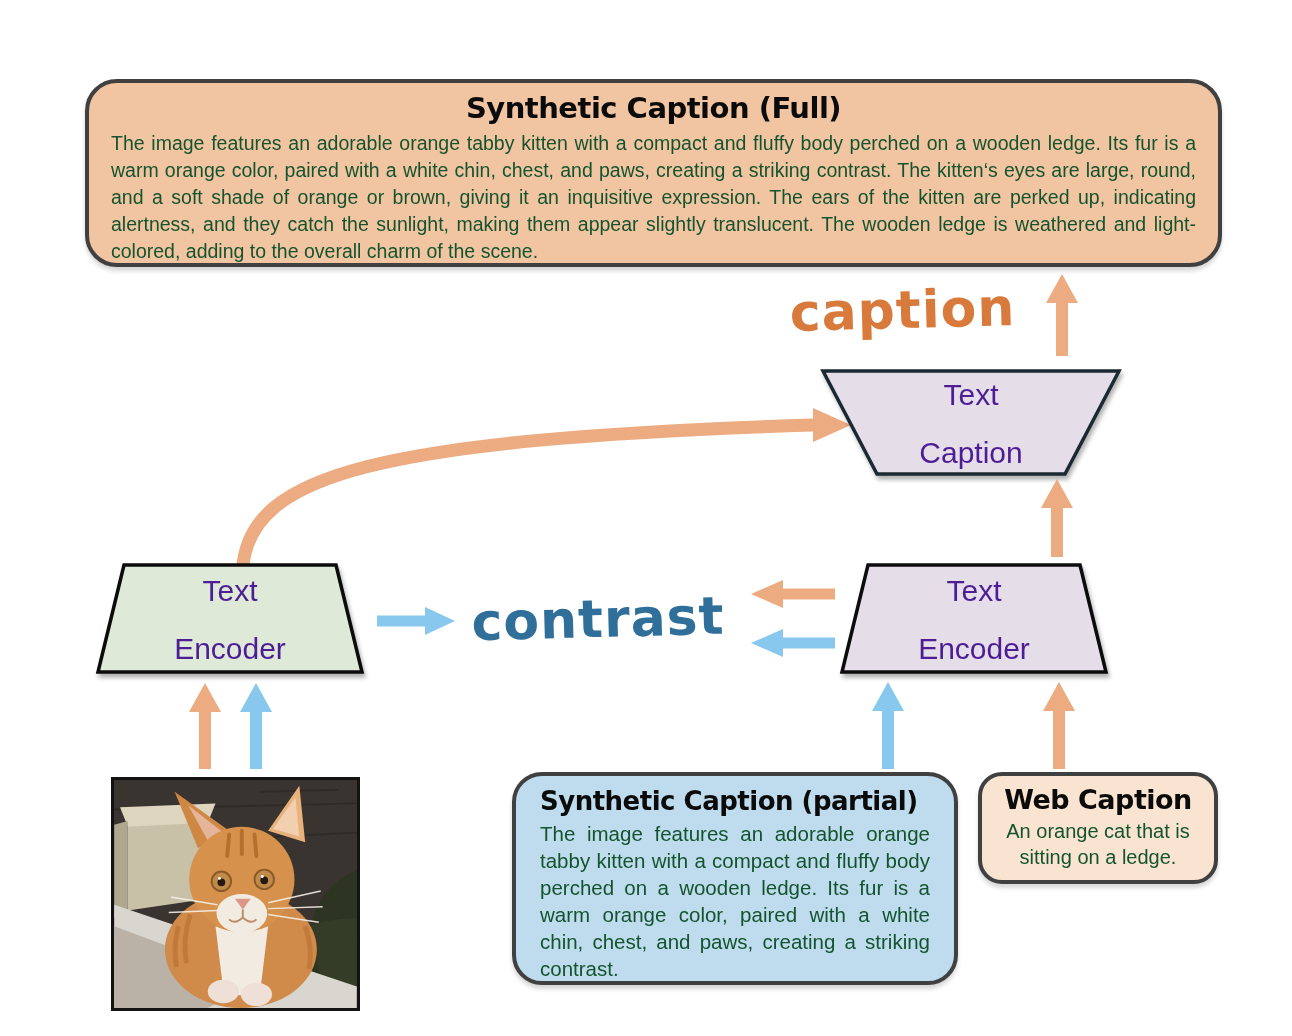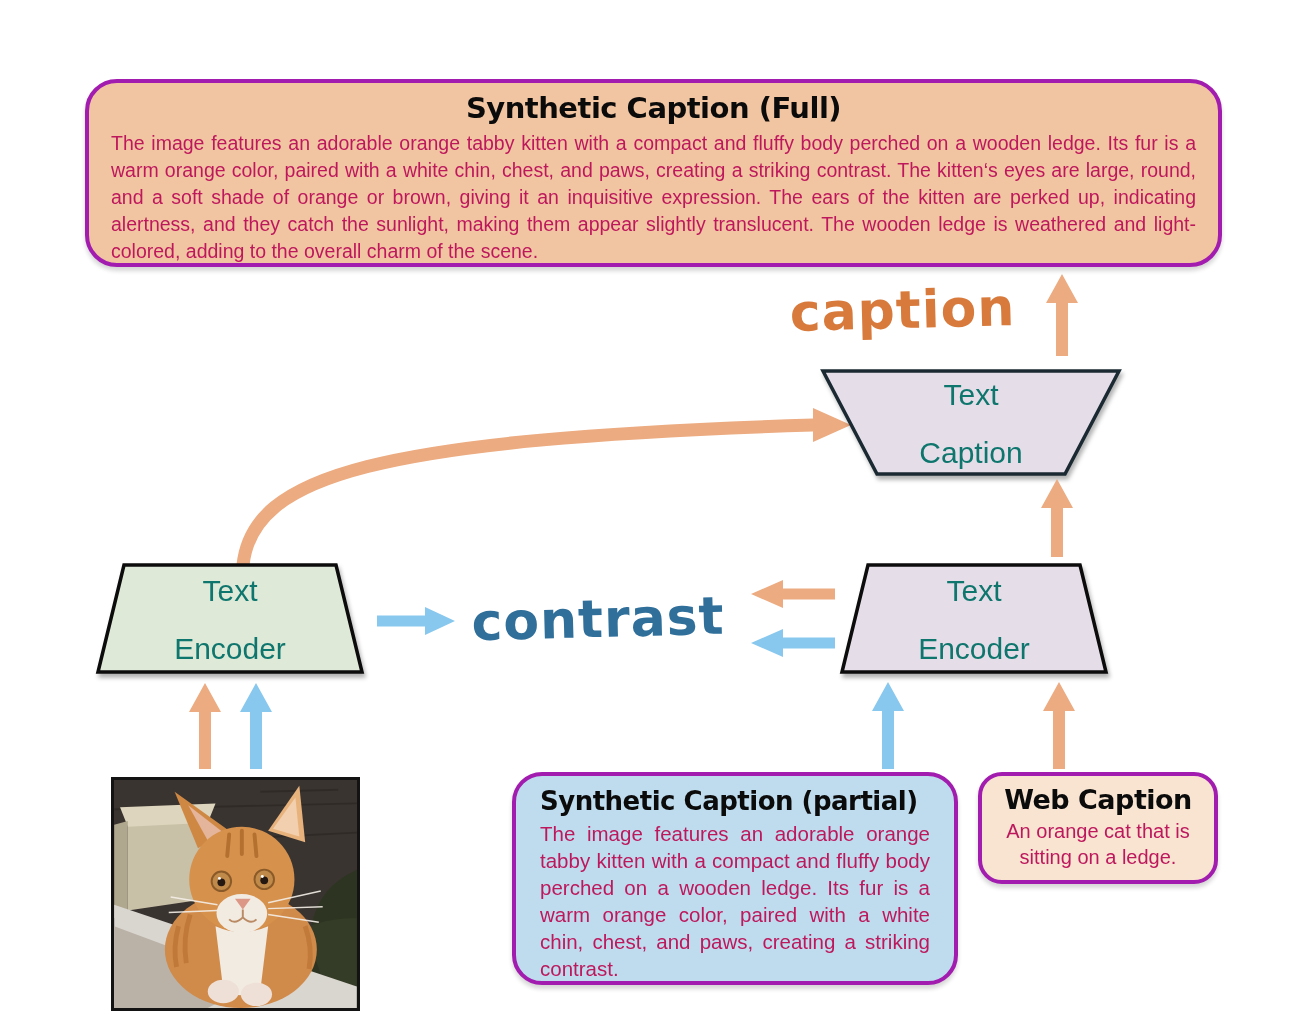--- a/index.html
+++ b/index.html
@@ -3,46 +3,46 @@
 <meta charset="utf-8">
 <style>
   html,body{margin:0;padding:0;background:#ffffff;}
   .canvas{
     position:relative;width:1292px;height:1036px;background:#ffffff;overflow:hidden;
     font-family:"Liberation Sans", sans-serif;color:#111;
   }
 
   
   .round-box{
-    position:absolute;border:4px solid #a21caf;box-sizing:border-box;
+    position:absolute;border:4px solid #404040;box-sizing:border-box;
     box-shadow:0 4px 4px rgba(0,0,0,0.16);
   }
   .full-box{left:85px;top:79px;width:1137px;height:188px;border-radius:32px;background:#f2c5a2;}
   .partial-box{left:512px;top:772px;width:446px;height:213px;border-radius:30px;background:#bedcee;}
   .web-box{left:978px;top:772px;width:240px;height:112px;border-radius:24px;background:#f9e4d2;}
 
   .box-title{
     font-family:"DejaVu Sans", sans-serif;font-weight:700;color:#0b0b0b;
     letter-spacing:-0.5px;
   }
   .full-box .box-title{text-align:center;font-size:29px;padding-top:8px;}
   .partial-box .box-title{font-size:26px;padding:10px 0 0 24px;white-space:nowrap;}
   .web-box .box-title{text-align:center;font-size:27px;padding-top:8px;}
 
-  .box-body{margin:0;color:#be185d;}
+  .box-body{margin:0;color:#14532d;}
   .full-box .box-body{margin:5px 22px 0 22px;font-size:19.5px;line-height:27px;text-align:justify;}
   .partial-box .box-body{margin:4px 24px 0 24px;font-size:20.5px;line-height:27px;text-align:justify;}
   .web-box .box-body{margin:3px 10px 0 10px;font-size:20px;line-height:26px;text-align:center;}
 
   
   .module{position:absolute;}
   .module svg{display:block;filter:drop-shadow(2px 4px 2px rgba(0,0,0,0.30));}
   .module-label{
     position:absolute;inset:0;display:flex;flex-direction:column;align-items:center;justify-content:center;
-    font-size:30px;line-height:43px;color:#0f766e;text-align:center;gap:15px;
+    font-size:30px;line-height:43px;color:#4c1d95;text-align:center;gap:15px;
   }
 
   
   .hand-word{
     position:absolute;font-family:"DejaVu Sans", sans-serif;font-weight:700;font-size:52px;
     text-align:center;transform:rotate(-1.5deg);letter-spacing:1px;
   }
   .word-caption{left:775px;top:280px;width:255px;color:#d87a3b;}
   .word-contrast{left:452px;top:589px;width:292px;color:#2f6f9a;}
 

